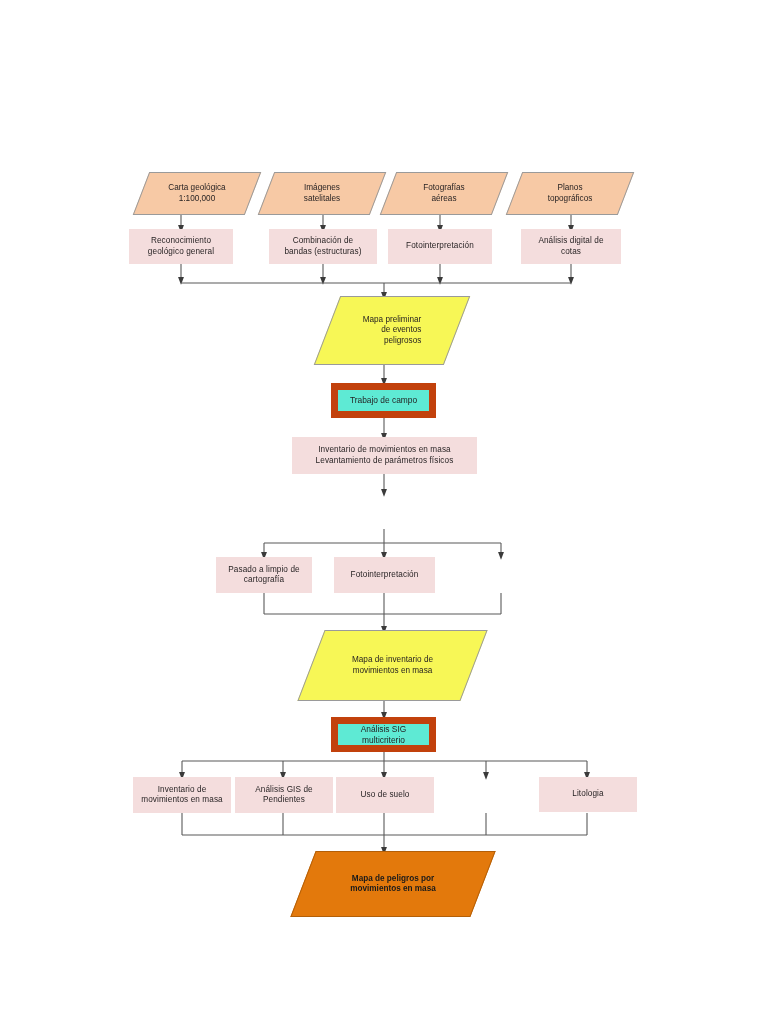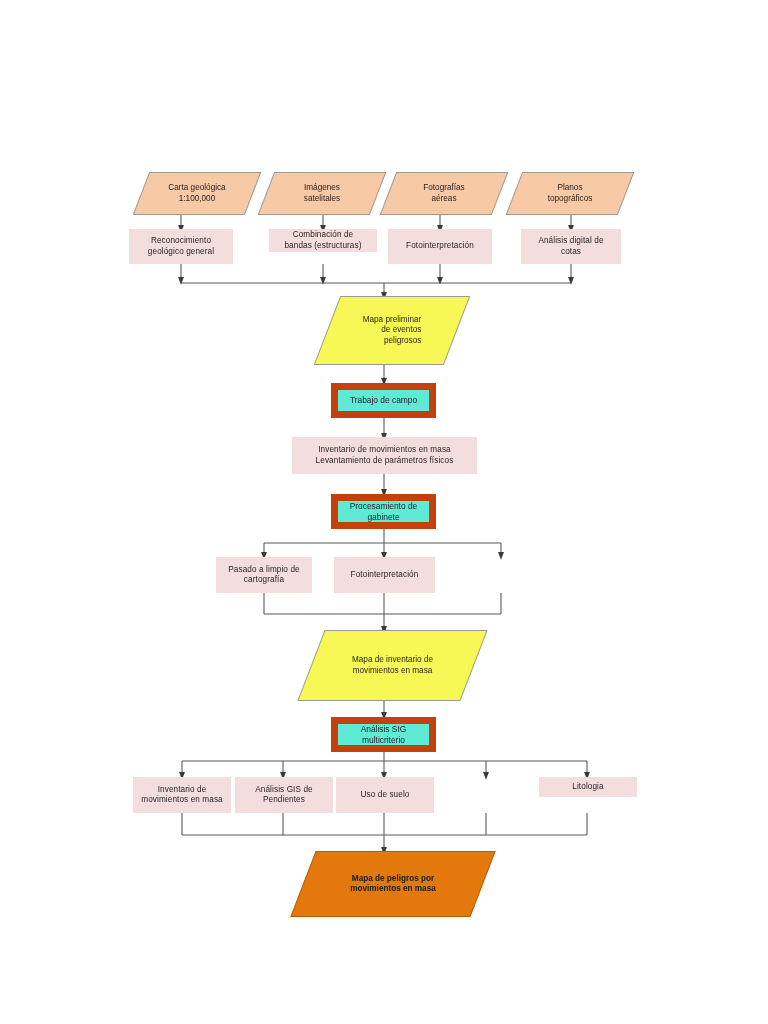--- a/index.html
+++ b/index.html
@@ -161,21 +161,21 @@
     <div class="skin"></div>
     <div class="txt">Planos
 topográficos</div>
   </div>
 
   <div class="node rect" style="left:129px;top:229px;width:104px;height:35px;">
     <span>Reconocimiento
 geológico general</span>
   </div>
 
-  <div class="node rect" style="left:269px;top:229px;width:108px;height:23px;">
+  <div class="node rect" style="left:269px;top:229px;width:108px;height:35px;">
     <span>Combinación de
 bandas (estructuras)</span>
   </div>
 
   <div class="node rect" style="left:388px;top:229px;width:104px;height:35px;">
     <span>Fotointerpretación</span>
   </div>
 
   <div class="node rect" style="left:521px;top:229px;width:100px;height:35px;">
     <span>Análisis digital de
@@ -191,24 +191,20 @@
 
   <div class="node rect-strong" style="left:331px;top:383px;width:105px;height:35px;">
     <span>Trabajo de campo</span>
   </div>
 
   <div class="node rect" style="left:292px;top:437px;width:185px;height:37px;">
     <span>Inventario de movimientos en masa
 Levantamiento de parámetros físicos</span>
   </div>
 
-  <div class="node rect-strong" style="left:331px;top:494px;width:105px;height:35px;">
-    <span>Procesamiento de
-gabinete</span>
-  </div>
 
   <div class="node rect" style="left:216px;top:557px;width:96px;height:36px;">
     <span>Pasado a limpio de
 cartografía</span>
   </div>
 
   <div class="node rect" style="left:334px;top:557px;width:101px;height:36px;">
     <span>Fotointerpretación</span>
   </div>
 
@@ -232,21 +228,21 @@
   <div class="node rect" style="left:235px;top:777px;width:98px;height:36px;">
     <span>Análisis GIS  de
 Pendientes</span>
   </div>
 
   <div class="node rect" style="left:336px;top:777px;width:98px;height:36px;">
     <span>Uso de suelo</span>
   </div>
 
 
-  <div class="node rect" style="left:539px;top:777px;width:98px;height:20px;">
+  <div class="node rect" style="left:539px;top:777px;width:98px;height:35px;">
     <span>Litologia</span>
   </div>
 
   <div class="node para para-orange" style="left:303px;top:851px;width:180px;height:66px;justify-content:center;">
     <div class="skin"></div>
     <div class="txt">Mapa de peligros por
 movimientos en masa</div>
   </div>
 
 </div>

